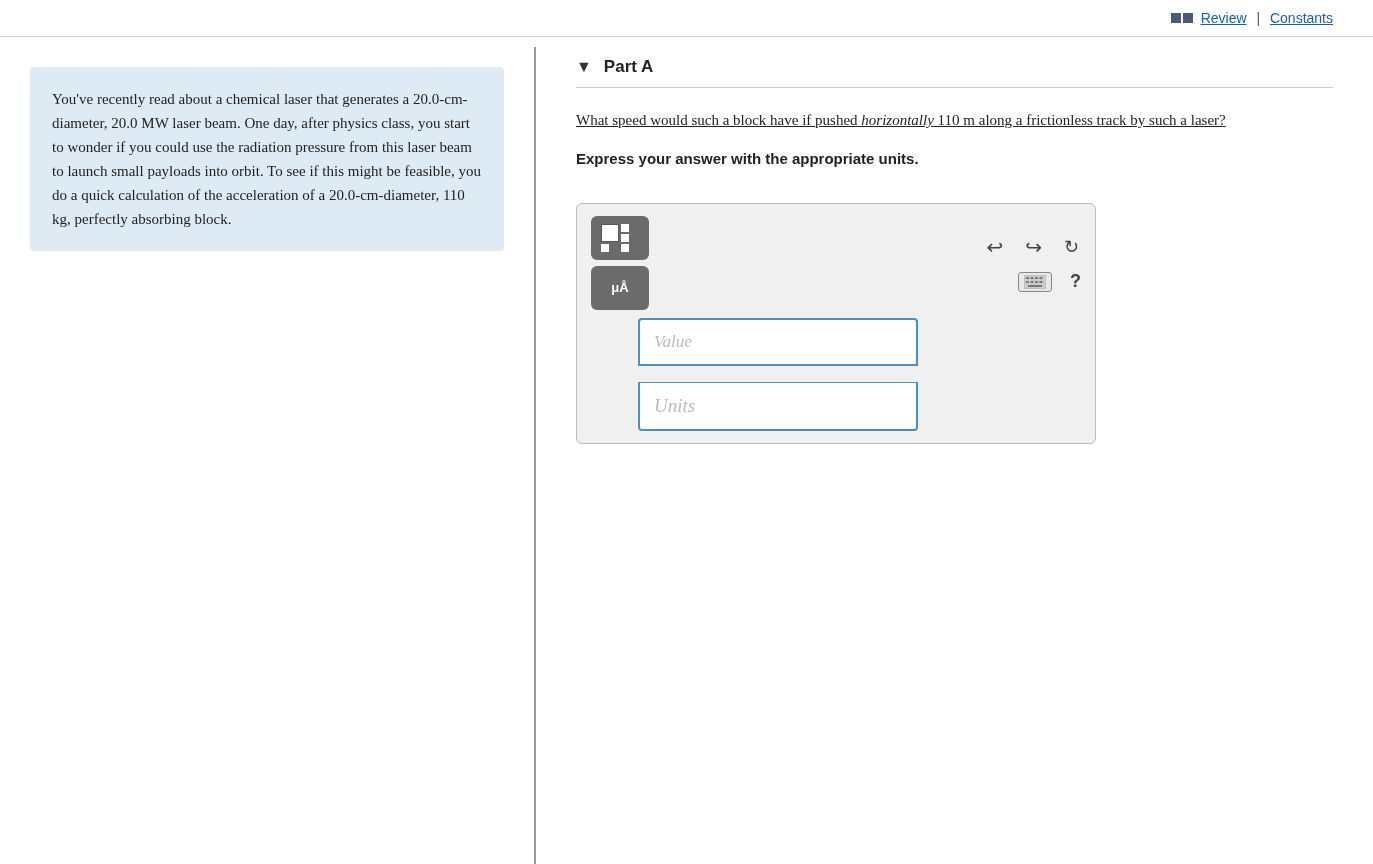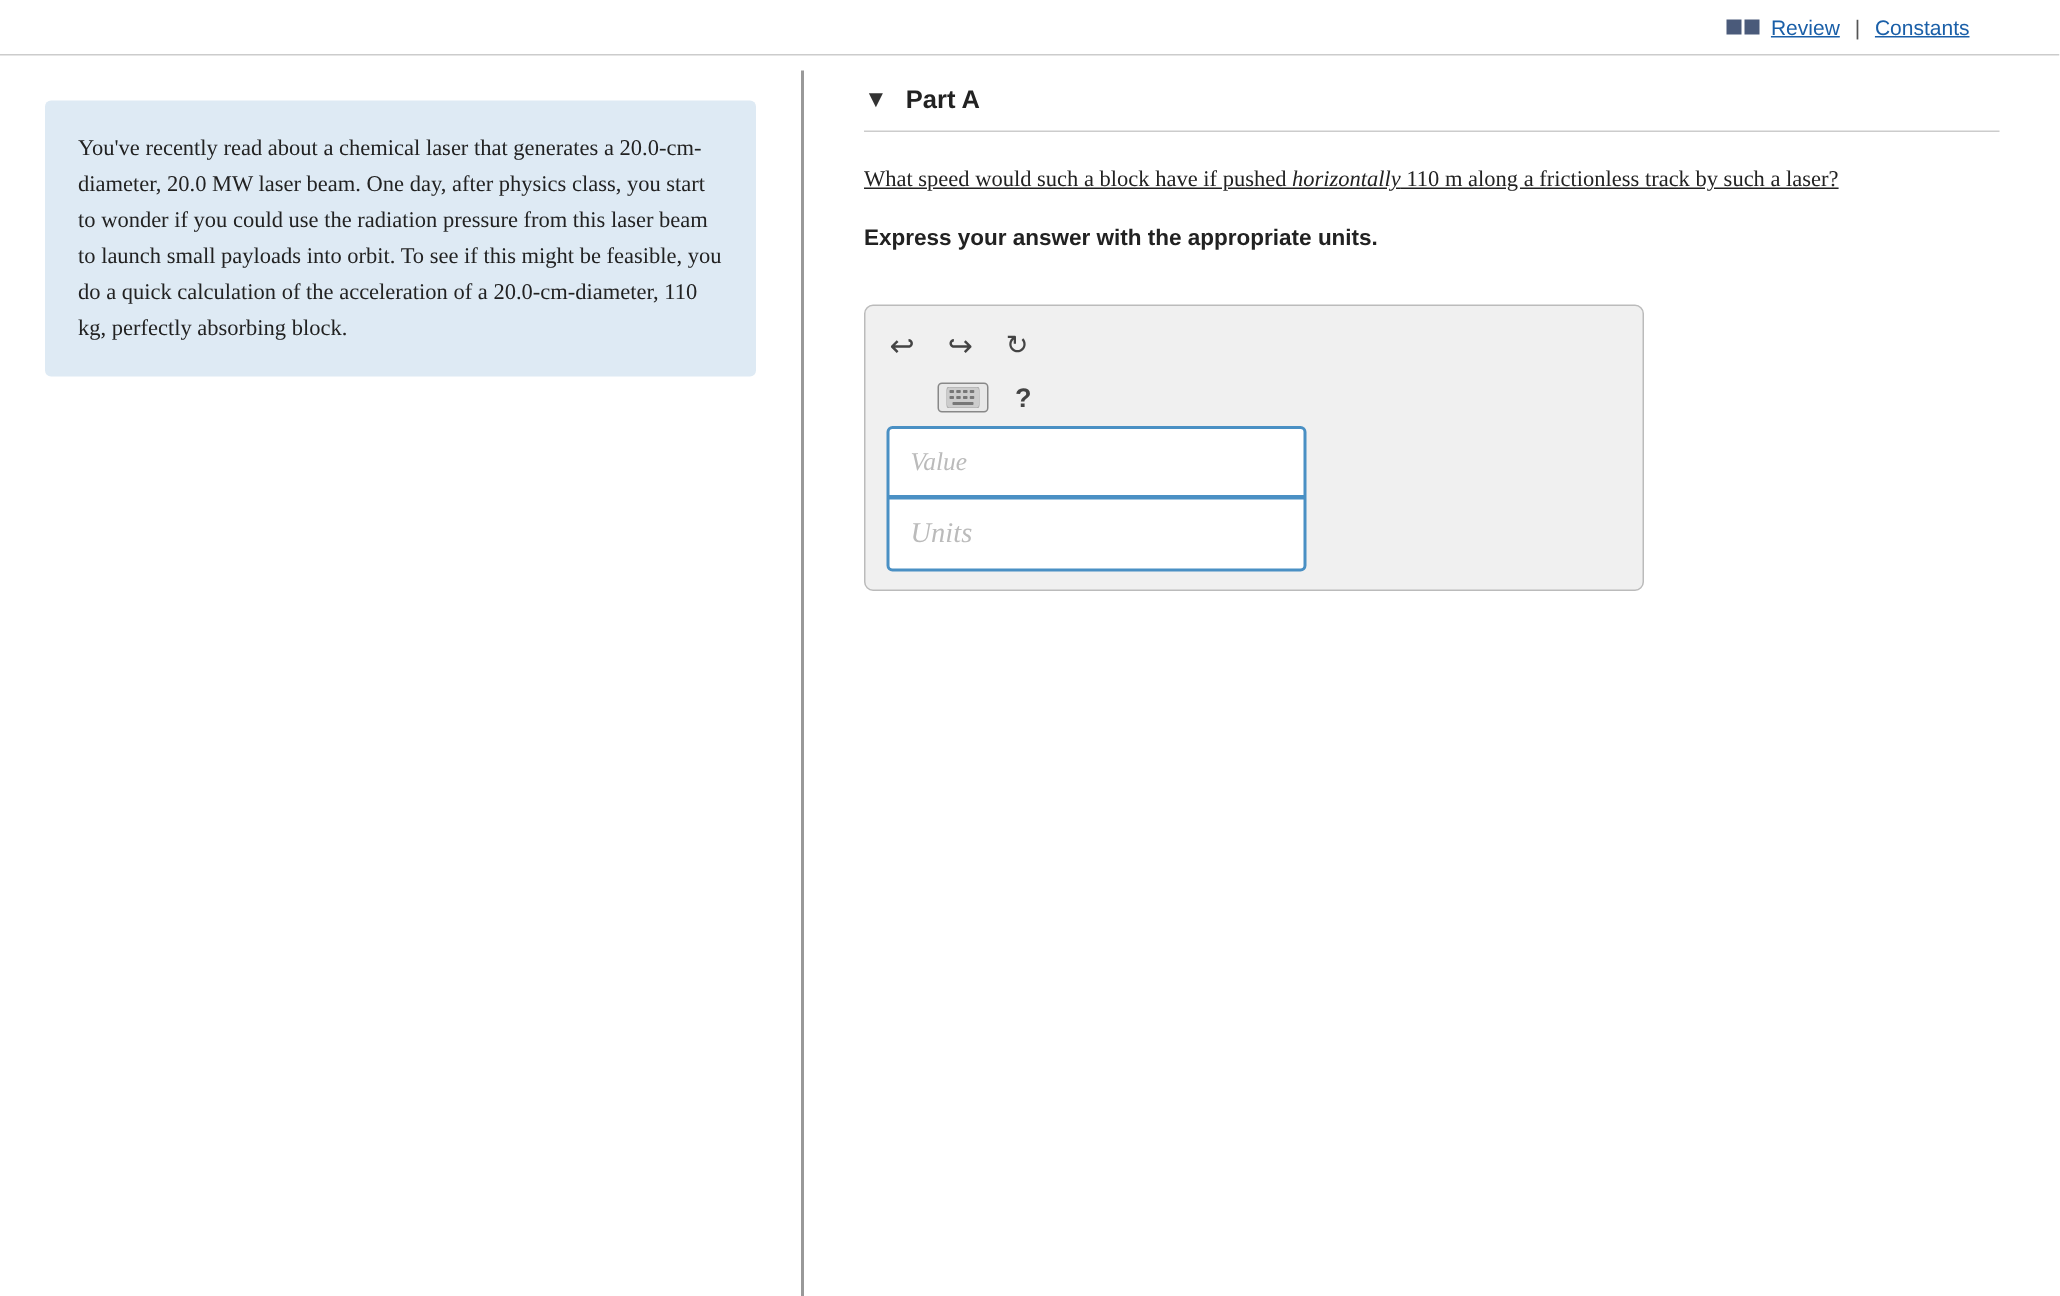--- a/index.html
+++ b/index.html
@@ -11,21 +11,21 @@
       width: 1373px;
       min-height: 864px;
       display: flex;
       flex-direction: column;
     }
 
     .top-bar {
       display: flex;
       justify-content: flex-end;
       align-items: center;
-      padding: 10px 60px 10px 0;
+      padding: 10px 40px 10px 0;
       border-bottom: 1px solid #ccc;
     }
 
     .top-bar-icon {
       display: inline-flex;
       gap: 2px;
       margin-right: 8px;
       vertical-align: middle;
     }
 
@@ -222,22 +222,23 @@
       cursor: pointer;
       font-size: 18px;
       color: #444;
       font-family: Arial, sans-serif;
       font-weight: bold;
     }
 
     .input-section {
       display: flex;
       flex-direction: column;
-      gap: 0;
+      gap: 16px;
       margin-top: 4px;
+      margin-left: 47px;
     }
 
     .value-input {
       border: 2px solid #4a90c4;
       border-radius: 4px 4px 0 0;
       padding: 12px 14px;
       font-size: 17px;
       font-style: italic;
       color: #aaa;
       background: #fff;
@@ -297,20 +298,38 @@
 
     <p class="question-text">
       <span>What speed would such a block have if pushed </span><em>horizontally</em><span> 110 m along a frictionless track by such a laser?</span>
     </p>
 
     <p class="express-label">Express your answer with the appropriate units.</p>
 
     <div class="answer-box">
 
       <div class="toolbar-row">
+        <div class="toolbar-left">
+
+          <button class="toolbar-btn" title="Grid">
+            <div class="btn-icon-grid">
+              <span style="width:18px;height:18px;background:#fff;display:block;border:1px solid #555;"></span>
+              <div style="display:flex;flex-direction:column;gap:2px;">
+                <span style="width:8px;height:8px;background:#fff;display:block;"></span>
+                <span style="width:8px;height:8px;background:#fff;display:block;"></span>
+              </div>
+              <span style="width:8px;height:8px;background:#fff;display:block;"></span>
+              <span style="width:8px;height:8px;background:#fff;display:block;"></span>
+            </div>
+          </button>
+
+          <button class="toolbar-btn mu-btn">
+            <span>μÅ</span>
+          </button>
+        </div>
 
         <div class="toolbar-right">
           <div class="toolbar-right-top">
             <button class="icon-btn" title="Undo">↩</button>
             <button class="icon-btn" title="Redo">↪</button>
             <button class="icon-btn" title="Refresh" style="font-size:18px;">↻</button>
           </div>
           <div class="toolbar-right-bottom">
             <div class="keyboard-icon" title="Keyboard">
               <svg viewBox="0 0 22 14" xmlns="http://www.w3.org/2000/svg">

